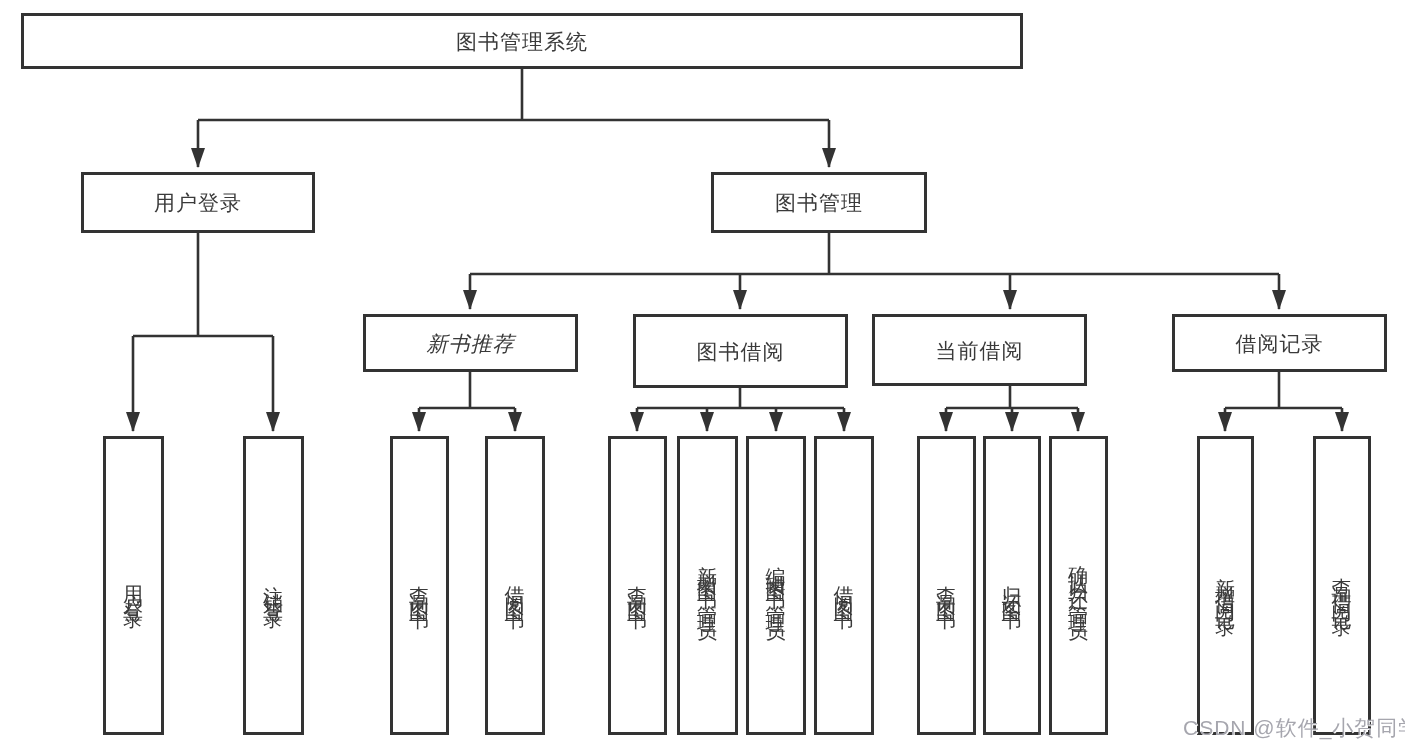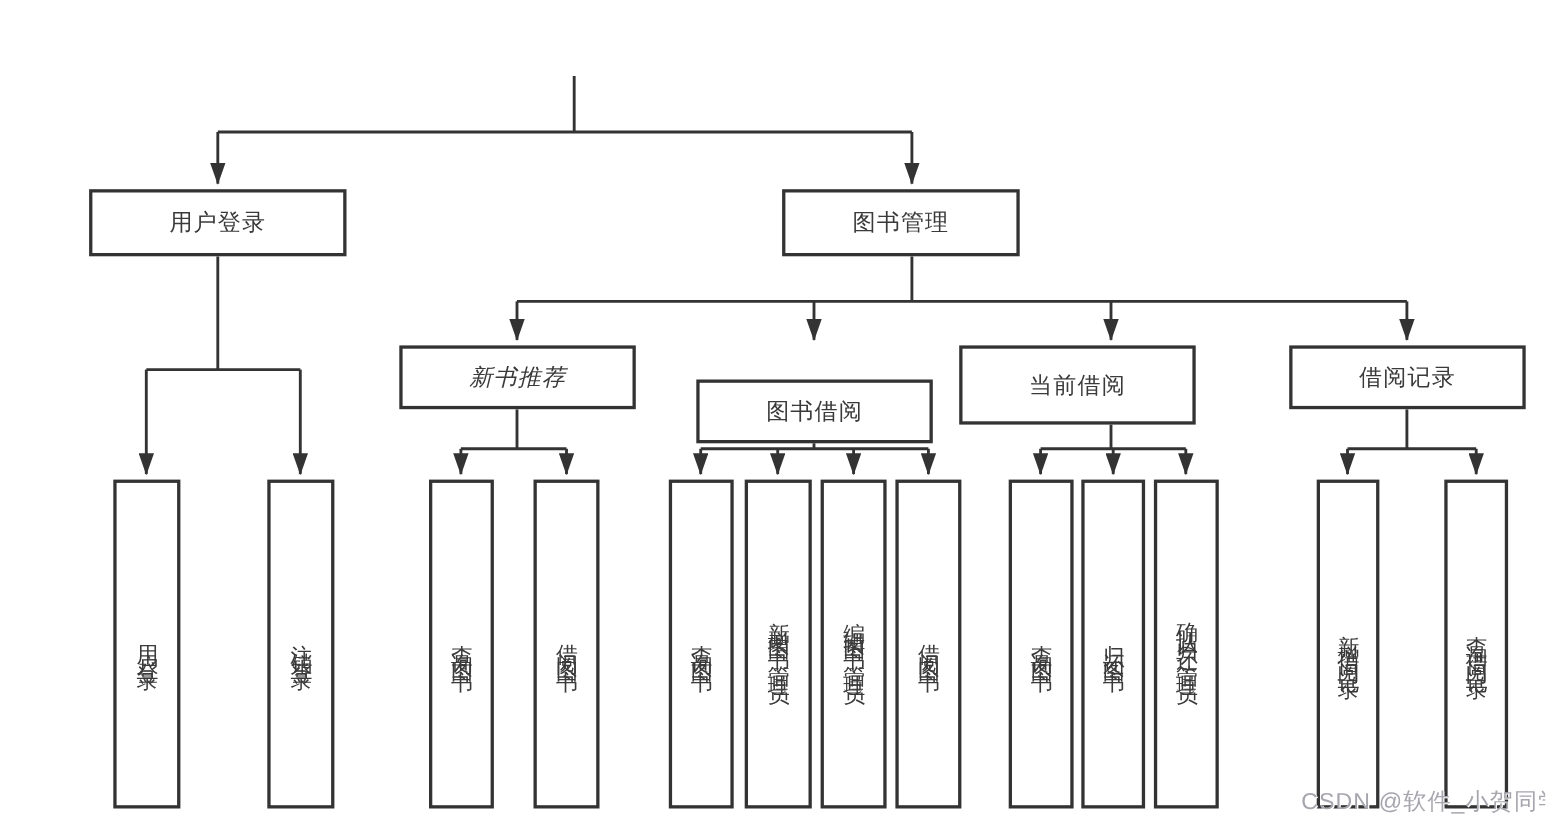--- a/index.html
+++ b/index.html
@@ -92,26 +92,27 @@
       <path d="M946,408 V431" marker-end="url(#arrow)"></path>
       <path d="M1012,408 V431" marker-end="url(#arrow)"></path>
       <path d="M1078,408 V431" marker-end="url(#arrow)"></path>
 
       <path d="M1279,372 V408 M1225,408 H1342"></path>
       <path d="M1225,408 V431" marker-end="url(#arrow)"></path>
       <path d="M1342,408 V431" marker-end="url(#arrow)"></path>
     </g>
   </svg>
 
+  <div class="box h" style="left:21px; top:13px; width:1002px; height:56px;">图书管理系统</div>
 
   <div class="box h" style="left:81px; top:172px; width:234px; height:61px;">用户登录</div>
   <div class="box h" style="left:711px; top:172px; width:216px; height:61px;">图书管理</div>
 
   <div class="box h" style="left:363px; top:314px; width:215px; height:58px;font-style:italic;">新书推荐</div>
-  <div class="box h" style="left:633px; top:314px; width:215px; height:58px;margin-top:31px;">图书借阅</div>
+  <div class="box h" style="left:633px; top:314px; width:215px; height:74px;">图书借阅</div>
   <div class="box h" style="left:872px; top:314px; width:215px; height:72px;">当前借阅</div>
   <div class="box h" style="left:1172px; top:314px; width:215px; height:58px;">借阅记录</div>
 
   <div class="box v" style="left:103px; top:436px; width:61px; height:299px;">用户登录</div>
   <div class="box v" style="left:243px; top:436px; width:61px; height:299px;">注销登录</div>
 
   <div class="box v" style="left:390px; top:436px; width:59px; height:299px;">查询图书</div>
   <div class="box v" style="left:485px; top:436px; width:60px; height:299px;">借阅图书</div>
 
   <div class="box v" style="left:608px; top:436px; width:59px; height:299px;">查询图书</div>

